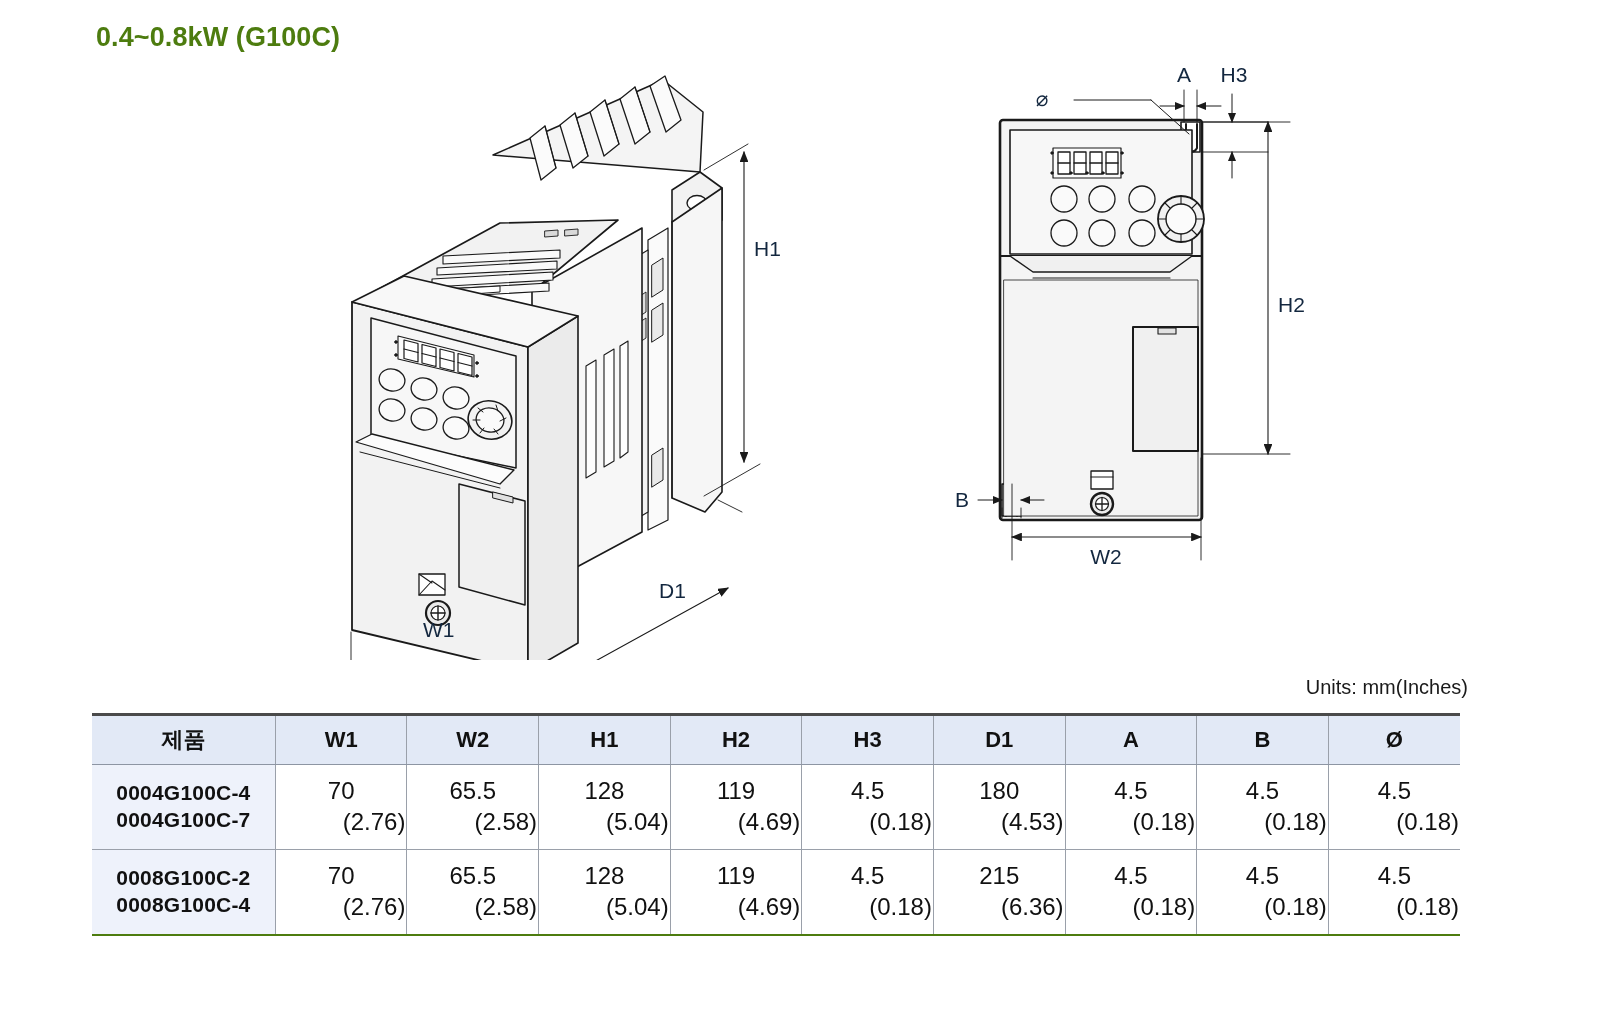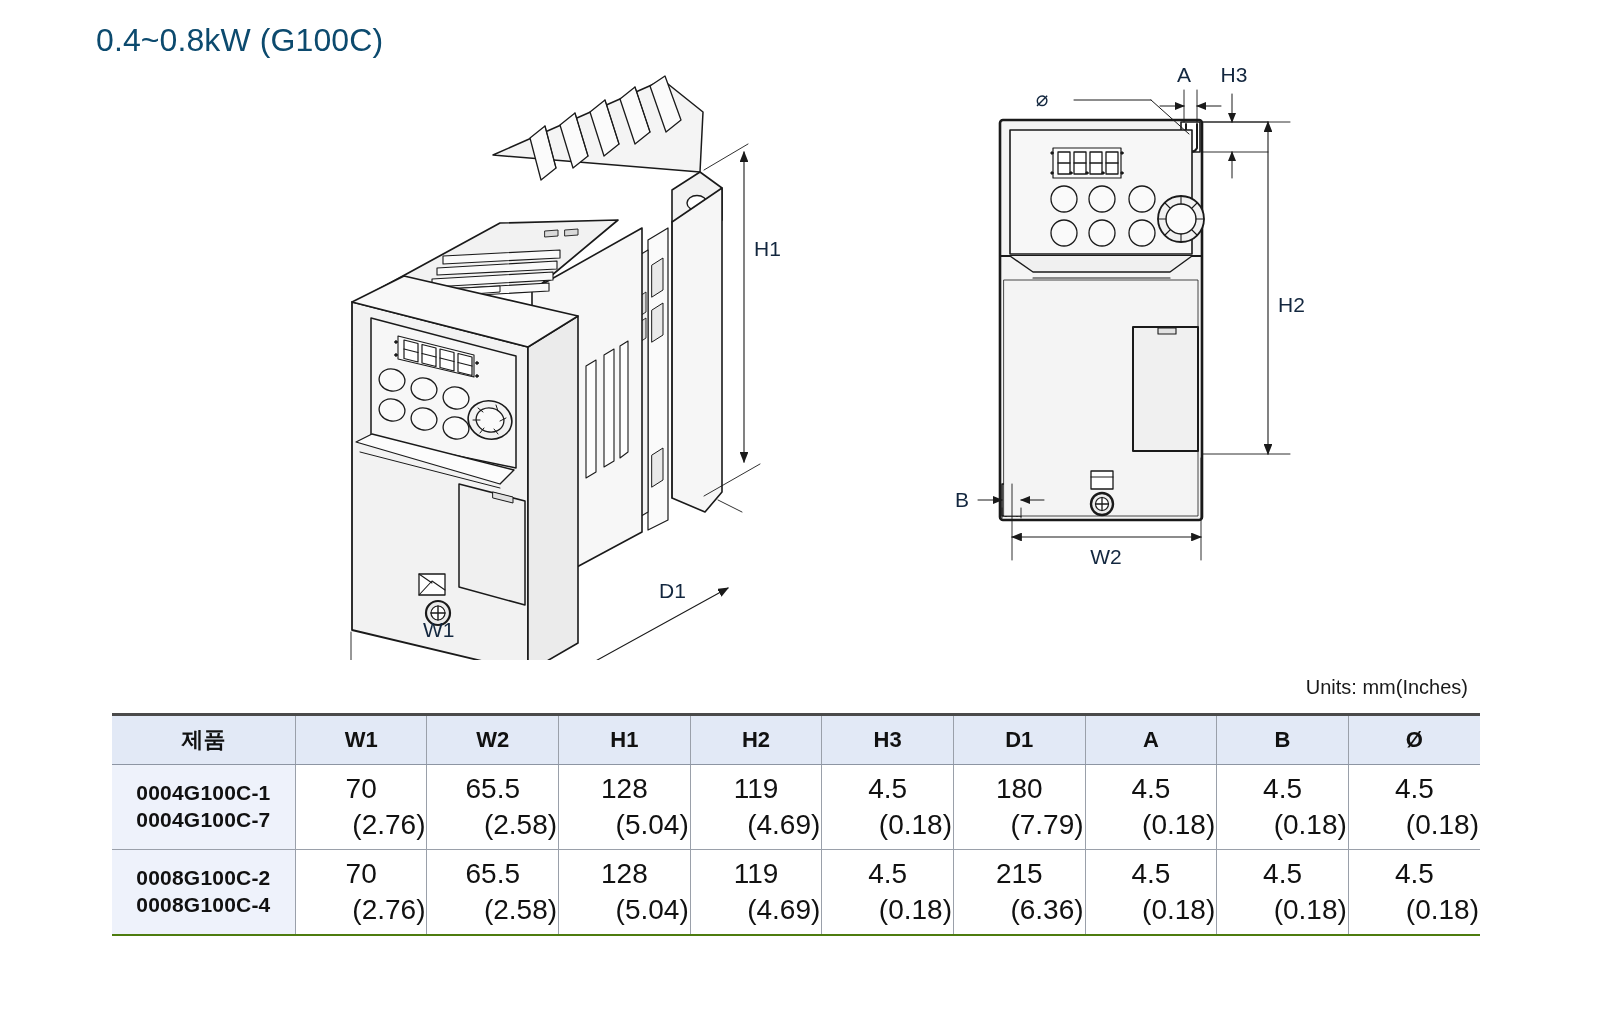--- a/index.html
+++ b/index.html
@@ -14,23 +14,23 @@
     font-family: "Liberation Sans", sans-serif;
     color: #1a1a1a;
     overflow: hidden;
   }
 
   
   #page-title {
     position: absolute;
     left: 96px;
     top: 22px;
-    font-size: 32px;
-    font-weight: normal;
-    color: #0c4a6e;
+    font-size: 27px;
+    font-weight: bold;
+    color: #4d7c0f;
     letter-spacing: 0.1px;
     white-space: nowrap;
   }
 
   
   #drawing-area {
     position: absolute;
     left: 0;
     top: 60px;
     width: 1600px;
@@ -44,35 +44,35 @@
     right: 132px;
     top: 676px;
     font-size: 20px;
     color: #1a1a1a;
     white-space: nowrap;
   }
 
   
   #spec-table-wrap {
     position: absolute;
-    left: 112px;
+    left: 92px;
     top: 713px;
     width: 1368px;
   }
   table.spec {
     border-collapse: collapse;
     width: 100%;
     table-layout: fixed;
   }
   table.spec th, table.spec td {
     border-left: 1px solid #9aa0aa;
     border-right: 1px solid #9aa0aa;
     text-align: center;
     vertical-align: middle;
-    font-size: 28px;
+    font-size: 24px;
     color: #111;
   }
   table.spec thead th {
     background: #e2e9f6;
     font-weight: bold;
     height: 46px;
     font-size: 22px;
     border-top: 3px solid #4a4a4a;
     border-bottom: 1px solid #8d95a3;
   }
@@ -442,21 +442,21 @@
         <th>H3</th>
         <th>D1</th>
         <th>A</th>
         <th>B</th>
         <th>Ø</th>
       </tr>
     </thead>
     <tbody>
       <tr>
         <td>
-          <span class="model-line">0004G100C-1</span>
+          <span class="model-line">0004G100C-4</span>
           <span class="model-line">0004G100C-7</span>
         </td>
         <td>
           <span class="val-mm">70</span>
           <span class="val-in">(2.76)</span>
         </td>
         <td>
           <span class="val-mm">65.5</span>
           <span class="val-in">(2.58)</span>
         </td>
@@ -467,21 +467,21 @@
         <td>
           <span class="val-mm">119</span>
           <span class="val-in">(4.69)</span>
         </td>
         <td>
           <span class="val-mm">4.5</span>
           <span class="val-in">(0.18)</span>
         </td>
         <td>
           <span class="val-mm">180</span>
-          <span class="val-in">(7.79)</span>
+          <span class="val-in">(4.53)</span>
         </td>
         <td>
           <span class="val-mm">4.5</span>
           <span class="val-in">(0.18)</span>
         </td>
         <td>
           <span class="val-mm">4.5</span>
           <span class="val-in">(0.18)</span>
         </td>
         <td>

